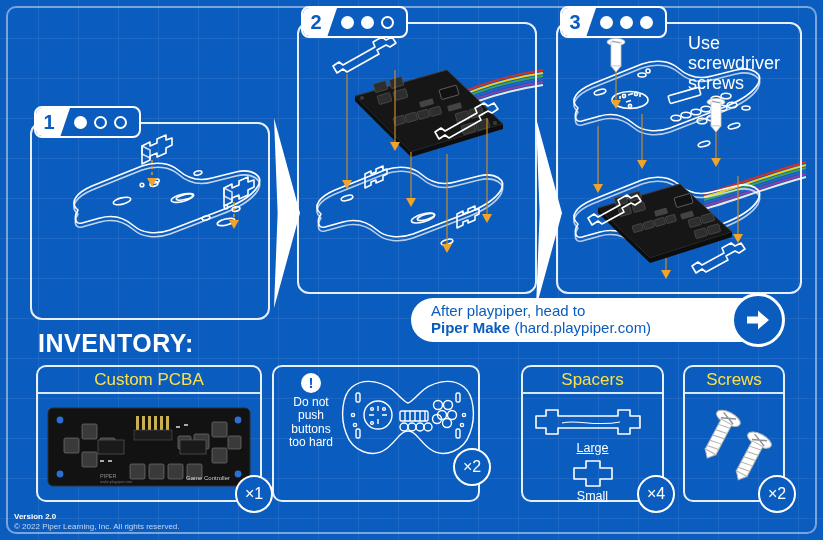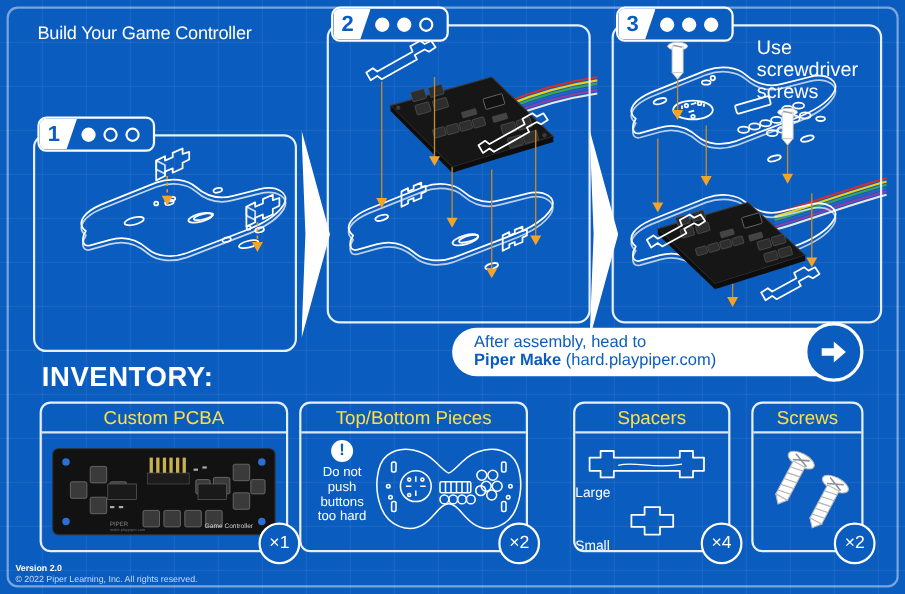--- a/index.html
+++ b/index.html
@@ -116,37 +116,36 @@
   .warn-block {
     position: absolute; left: 6px; top: 6px; width: 62px;
     text-align: center; font-size: 12px; line-height: 1.12;
   }
   .warn-icon {
     width: 20px; height: 20px; border-radius: 50%;
     background: #ffffff; color: #0B5CBF;
     font-size: 15px; font-weight: bold; line-height: 20px;
     margin: 0 auto 3px auto;
   }
-  .spacer-label { font-size: 12.5px; color: #ffffff; }
+  .spacer-label { text-align: center; font-size: 12.5px; color: #ffffff; text-decoration: underline; }
 
   
   #footer { position: absolute; left: 14px; bottom: 9px; }
   #footer .v { font-size: 8px; font-weight: bold; color: #ffffff; }
   #footer .c { font-size: 8px; color: rgba(255,255,255,0.75); margin-top: 1px; }
 
   svg { display: block; overflow: visible; }
 </style>
 </head>
 <body>
 
 <div id="grid"></div>
 <div class="border-frame"></div>
 
 <div id="title-block">
-  <div id="mission-subtitle">Build Your Game Controller</div>
 </div>
 
 <div class="step-panel" style="left:30px; top:122px; width:240px; height:198px;">
   <div class="panel-box"></div>
   <div class="step-badge" style="left:4px;">
     <div class="badge-num">1</div>
     <div class="badge-dots">
       <span class="dot filled"></span>
       <span class="dot"></span>
       <span class="dot"></span>
@@ -408,21 +407,21 @@
       <path d="M37 162 l10 0 l-5 9 Z"></path>
       <path d="M81 138 l10 0 l-5 9 Z"></path>
       <path d="M105 248 l10 0 l-5 9 Z"></path>
       <path d="M177 212 l10 0 l-5 9 Z"></path>
     </g>
   </svg>
 </div>
 
 <div id="cta-banner">
   <div id="cta-text">
-    <div class="cta-l1">After assembly, head to</div>
+    <div class="cta-l1">After playpiper, head to</div>
     <div class="cta-l2">
       <b>Piper Make</b>
       <span>(hard.playpiper.com)</span>
     </div>
   </div>
   <div id="cta-arrow-btn">
     <svg width="26" height="22" viewBox="0 0 26 22">
       <path d="M2 7.5 L13 7.5 L13 1.5 L24 11 L13 20.5 L13 14.5 L2 14.5 Z" fill="#ffffff"></path>
     </svg>
   </div>
@@ -486,21 +485,20 @@
       <text x="62" y="89" fill="#6e6e6e" font-size="3.6" font-family="'Liberation Sans',sans-serif">make.playpiper.com</text>
       <text x="148" y="86" fill="#cfcfcf" font-size="6" font-family="'Liberation Sans',sans-serif">Game Controller</text>
     </svg>
     <div class="qty-badge">
       <span>×1</span>
     </div>
   </div>
 </div>
 
 <div class="inv-card" style="left:272px; top:365px; width:208px; height:137px;">
-  <div class="inv-head">Top/Bottom Pieces</div>
   <div class="inv-body">
     <div class="warn-block">
       <div class="warn-icon">!</div>
       <div>Do not</div>
       <div>push</div>
       <div>buttons</div>
       <div>too hard</div>
     </div>
     <svg width="140" height="100" viewBox="0 0 140 100" style="position:absolute; left:64px; top:4px;">
       <g fill="none" stroke="#ffffff" stroke-width="1.4" stroke-linejoin="round">

